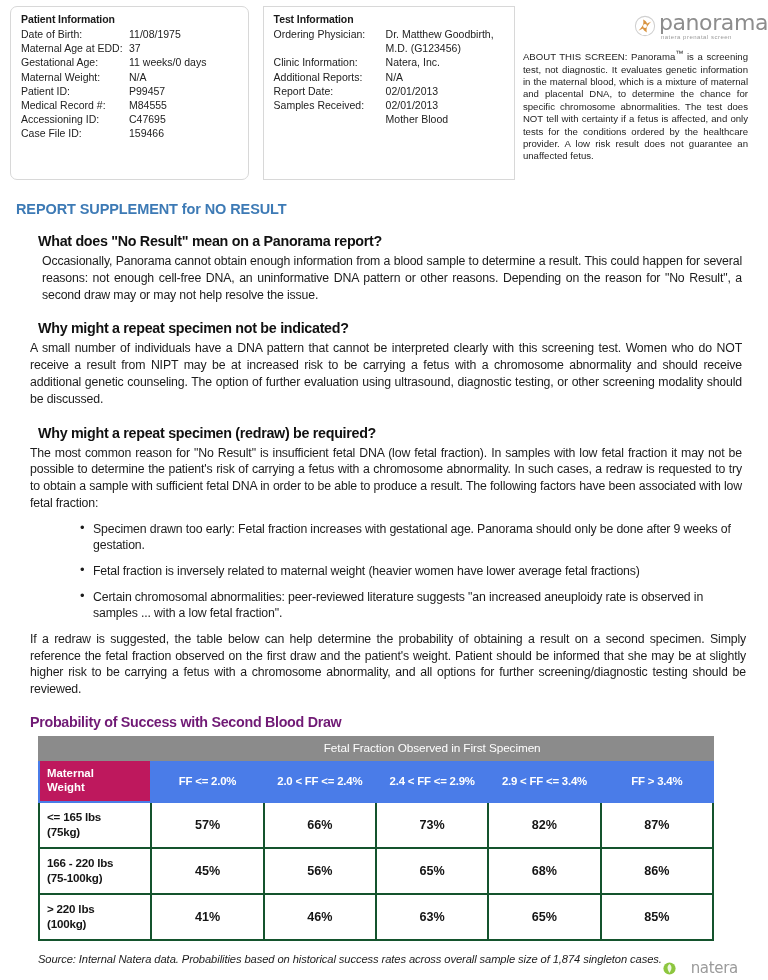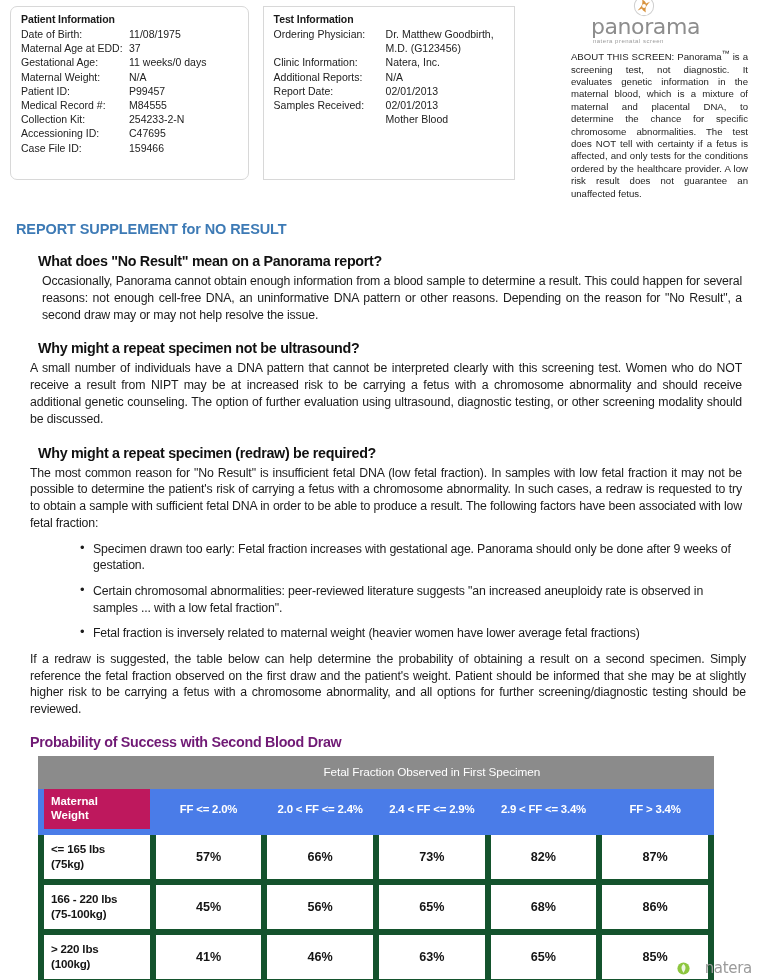--- a/index.html
+++ b/index.html
@@ -66,21 +66,20 @@
   #about-block {
     width: 250px;
     margin-left: 8px;
     padding-top: 2px;
   }
   .logo-panorama {
     display: flex;
     align-items: center;
     justify-content: flex-end;
     height: 36px;
-    flex-direction: column;
   }
   .swirl {
     width: 22px;
     height: 22px;
     margin-right: 3px;
     flex: 0 0 22px;
   }
   .panorama-word {
     display: flex;
     flex-direction: column;
@@ -104,21 +103,20 @@
     font-size: 8px;
     vertical-align: super;
   }
   #about-text {
     font-size: 9.6px;
     line-height: 12.4px;
     text-align: justify;
     color: #1d1d1d;
     padding-right: 20px;
     margin-top: 4px;
-    margin-left: 48px;
   }
 
   
   #section-title {
     color: #3d7ab5;
     font-weight: bold;
     font-size: 14.5px;
     margin: 21px 0 0 16px;
     letter-spacing: -0.1px;
   }
@@ -182,21 +180,21 @@
     letter-spacing: -0.3px;
     color: #701a75;
   }
   #prob-table {
     border-collapse: collapse;
     margin-left: 38px;
     width: 676px;
     table-layout: fixed;
   }
   #prob-table th, #prob-table td {
-    border: 6px solid #14532d;
+    border: 2px solid #14532d;
     margin-top: 8px;
   }
   .grp-head {
     background: #8b8b8b;
     color: #ffffff;
     font-size: 11.8px;
     font-weight: normal;
     text-align: center;
     height: 19px;
     border-color: #8b8b8b !important;
@@ -249,21 +247,21 @@
     font-size: 11.2px;
     font-style: italic;
     margin: 12px 0 0 38px;
     color: #1c1c1c;
     letter-spacing: -0.1px;
   }
 
   
   #natera-logo {
     position: absolute;
-    right: 16px;
+    right: 30px;
     bottom: 5px;
     display: flex;
     align-items: center;
     gap: 12px;
   }
   .leaf {
     width: 13px;
     height: 13px;
     margin-right: 3px;
   }
@@ -308,24 +306,20 @@
           <div class="info-label">Maternal Weight:</div>
           <div class="info-value">N/A</div>
         </div>
         <div class="info-line">
           <div class="info-label">Patient ID:</div>
           <div class="info-value">P99457</div>
         </div>
         <div class="info-line">
           <div class="info-label">Medical Record #:</div>
           <div class="info-value">M84555</div>
-        </div>
-        <div class="info-line">
-          <div class="info-label">Collection Kit:</div>
-          <div class="info-value">254233-2-N</div>
         </div>
         <div class="info-line">
           <div class="info-label">Accessioning ID:</div>
           <div class="info-value">C47695</div>
         </div>
         <div class="info-line">
           <div class="info-label">Case File ID:</div>
           <div class="info-value">159466</div>
         </div>
       </div>
@@ -378,30 +372,30 @@
   </div>
 </div>
 
 <div id="section-title" style="color: rgb(61, 122, 181);">REPORT SUPPLEMENT for NO RESULT</div>
 
 <div id="content">
 
   <h3 class="q first">What does "No Result" mean on a Panorama report?</h3>
   <p class="body">Occasionally, Panorama cannot obtain enough information from a blood sample to determine a result. This could happen for several reasons: not enough cell-free DNA, an uninformative DNA pattern or other reasons. Depending on the reason for "No Result", a second draw may or may not help resolve the issue.</p>
 
-  <h3 class="q">Why might a repeat specimen not be ultrasound?</h3>
+  <h3 class="q">Why might a repeat specimen not be indicated?</h3>
   <p class="body indent-left">A small number of individuals have a DNA pattern that cannot be interpreted clearly with this screening test. Women who do NOT receive a result from NIPT may be at increased risk to be carrying a fetus with a chromosome abnormality and should receive additional genetic counseling. The option of further evaluation using ultrasound, diagnostic testing, or other screening modality should be discussed.</p>
 
   <h3 class="q">Why might a repeat specimen (redraw) be required?</h3>
   <p class="body indent-left">The most common reason for "No Result" is insufficient fetal DNA (low fetal fraction). In samples with low fetal fraction it may not be possible to determine the patient's risk of carrying a fetus with a chromosome abnormality. In such cases, a redraw is requested to try to obtain a sample with sufficient fetal DNA in order to be able to produce a result. The following factors have been associated with low fetal fraction:</p>
 
   <ul class="factors" id="factor-list">
       <li>Specimen drawn too early: Fetal fraction increases with gestational age. Panorama should only be done after 9 weeks of gestation.</li>
+      <li>Fetal fraction is inversely related to maternal weight (heavier women have lower average fetal fractions)</li>
       <li>Certain chromosomal abnormalities: peer-reviewed literature suggests "an increased aneuploidy rate is observed in samples ... with a low fetal fraction".</li>
-      <li>Fetal fraction is inversely related to maternal weight (heavier women have lower average fetal fractions)</li>
     </ul>
 
   <p class="closing">If a redraw is suggested, the table below can help determine the probability of obtaining a result on a second specimen. Simply reference the fetal fraction observed on the first draw and the patient's weight. Patient should be informed that she may be at slightly higher risk to be carrying a fetus with a chromosome abnormality, and all options for further screening/diagnostic testing should be reviewed.</p>
 </div>
 
 <div id="table-heading">Probability of Success with Second Blood Draw</div>
 
 <table id="prob-table">
   <thead>
     <tr>

